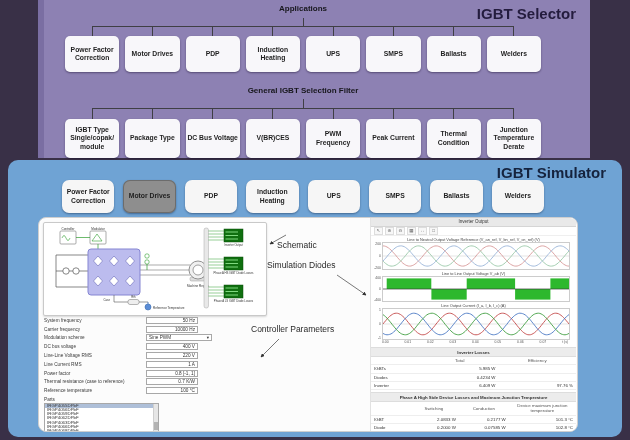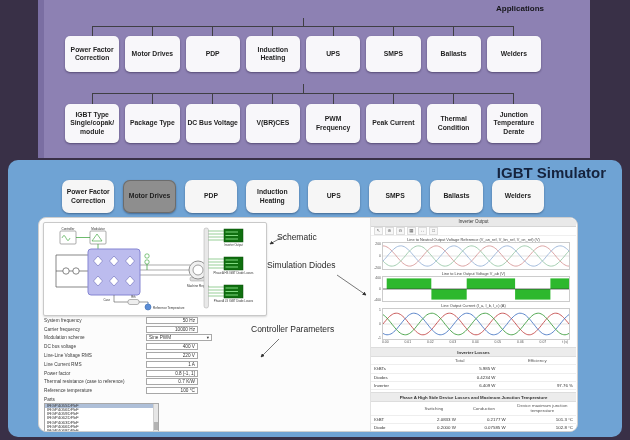--- a/index.html
+++ b/index.html
@@ -6,21 +6,21 @@
   body{width:630px;height:440px;background:#393047;position:relative;overflow:hidden;
        font-family:"Liberation Sans",sans-serif;}
 
   
   .panel-selector{position:absolute;left:38px;top:0;width:552px;height:158px;background:#8d81b3;}
   .sel-accent{position:absolute;left:0;top:0;width:6px;height:100%;background:#7a6ea2;}
   .sel-title{position:absolute;top:5px;right:14px;font-size:15px;font-weight:bold;color:#241c3e;}
   .tree{position:absolute;left:24px;width:482px;}
   .tree.t1{top:2px;}
   .tree.t2{top:84px;}
-  .tree-title{text-align:right;font-size:8px;font-weight:bold;color:#17171c;height:16px;line-height:14px;}
+  .tree-title{text-align:center;font-size:8px;font-weight:bold;color:#17171c;height:16px;line-height:14px;}
   .t2 .tree-title{height:15px;}
   .tconn{position:relative;height:18px;}
   .t2 .tconn{height:20px;}
   .tconn::before{content:"";position:absolute;left:50%;top:0;height:45%;border-left:1px solid #3f3f44;}
   .tconn::after{content:"";position:absolute;left:calc(100%/16);right:calc(100%/16);top:45%;border-top:1px solid #3f3f44;}
   .brow{display:flex;}
   .bcell{flex:1;display:flex;flex-direction:column;align-items:center;padding:0 3px;box-sizing:border-box;min-width:0;}
   .bstub{width:0;height:10px;border-left:1px solid #3f3f44;margin-top:-10px;}
   .bbox{width:100%;background:#f8f7fa;border-radius:5px;box-shadow:0 1px 2px rgba(20,10,40,.45);
         display:flex;align-items:center;justify-content:center;text-align:center;
@@ -87,20 +87,21 @@
   .num{text-align:right;}
   .cname{text-align:center;}
   .t3col{grid-template-columns:50px 1fr 1fr;}
   .t4col{grid-template-columns:38px 1fr 1fr 1.35fr;}
 </style>
 </head>
 <body>
 
 <div class="panel-selector">
   <div class="sel-accent"></div>
+  <div class="sel-title">IGBT Selector</div>
 
   <div class="tree t1">
     <div class="tree-title">Applications</div>
     <div class="tconn"></div>
     <div class="brow">
       <div class="bcell">
           <div class="bstub"></div>
           <div class="bbox">Power Factor Correction</div>
         </div>
       <div class="bcell">
@@ -128,20 +129,21 @@
           <div class="bbox">Ballasts</div>
         </div>
       <div class="bcell">
           <div class="bstub"></div>
           <div class="bbox">Welders</div>
         </div>
     </div>
   </div>
 
   <div class="tree t2">
+    <div class="tree-title">General IGBT Selection Filter</div>
     <div class="tconn"></div>
     <div class="brow">
       <div class="bcell">
           <div class="bstub"></div>
           <div class="bbox">IGBT Type Single/copak/ module</div>
         </div>
       <div class="bcell">
           <div class="bstub"></div>
           <div class="bbox">Package Type</div>
         </div>
@@ -280,21 +282,21 @@
         <g>
           <rect x="180" y="62" width="19" height="13" fill="#0f6f0f" stroke="#0a4d0a" stroke-width="0.5"></rect>
           <line x1="181.5" y1="65" x2="194" y2="65" stroke="#7fd87f" stroke-width="1"></line>
             <line x1="181.5" y1="68.5" x2="194" y2="68.5" stroke="#7fd87f" stroke-width="1"></line>
             <line x1="181.5" y1="72" x2="194" y2="72" stroke="#7fd87f" stroke-width="1"></line>
           <text x="189.5" y="79" text-anchor="middle" font-size="2.8" fill="#333">Phase A LS IGBT Diode Losses</text>
         </g>
       </g>
     </svg>
 
-    <div class="annot-label" style="left:238px;top:14px;">Schematic</div>
+    <div class="annot-label" style="left:238px;top:22px;">Schematic</div>
     <div class="annot-label" style="left:228px;top:42px;">Simulation Diodes</div>
     <div class="annot-label" style="left:212px;top:106px;">Controller Parameters</div>
     <svg id="annot-svg">
       <defs>
         <marker id="ah" viewBox="0 0 6 6" refX="5" refY="3" markerWidth="5" markerHeight="5" orient="auto">
           <path d="M0,0 L6,3 L0,6 Z" fill="#333"></path>
         </marker>
       </defs>
       <line x1="247" y1="17" x2="231" y2="26" stroke="#555" stroke-width="0.8" marker-end="url(#ah)"></line>
       <line x1="298" y1="57" x2="327" y2="77" stroke="#555" stroke-width="0.8" marker-end="url(#ah)"></line>

